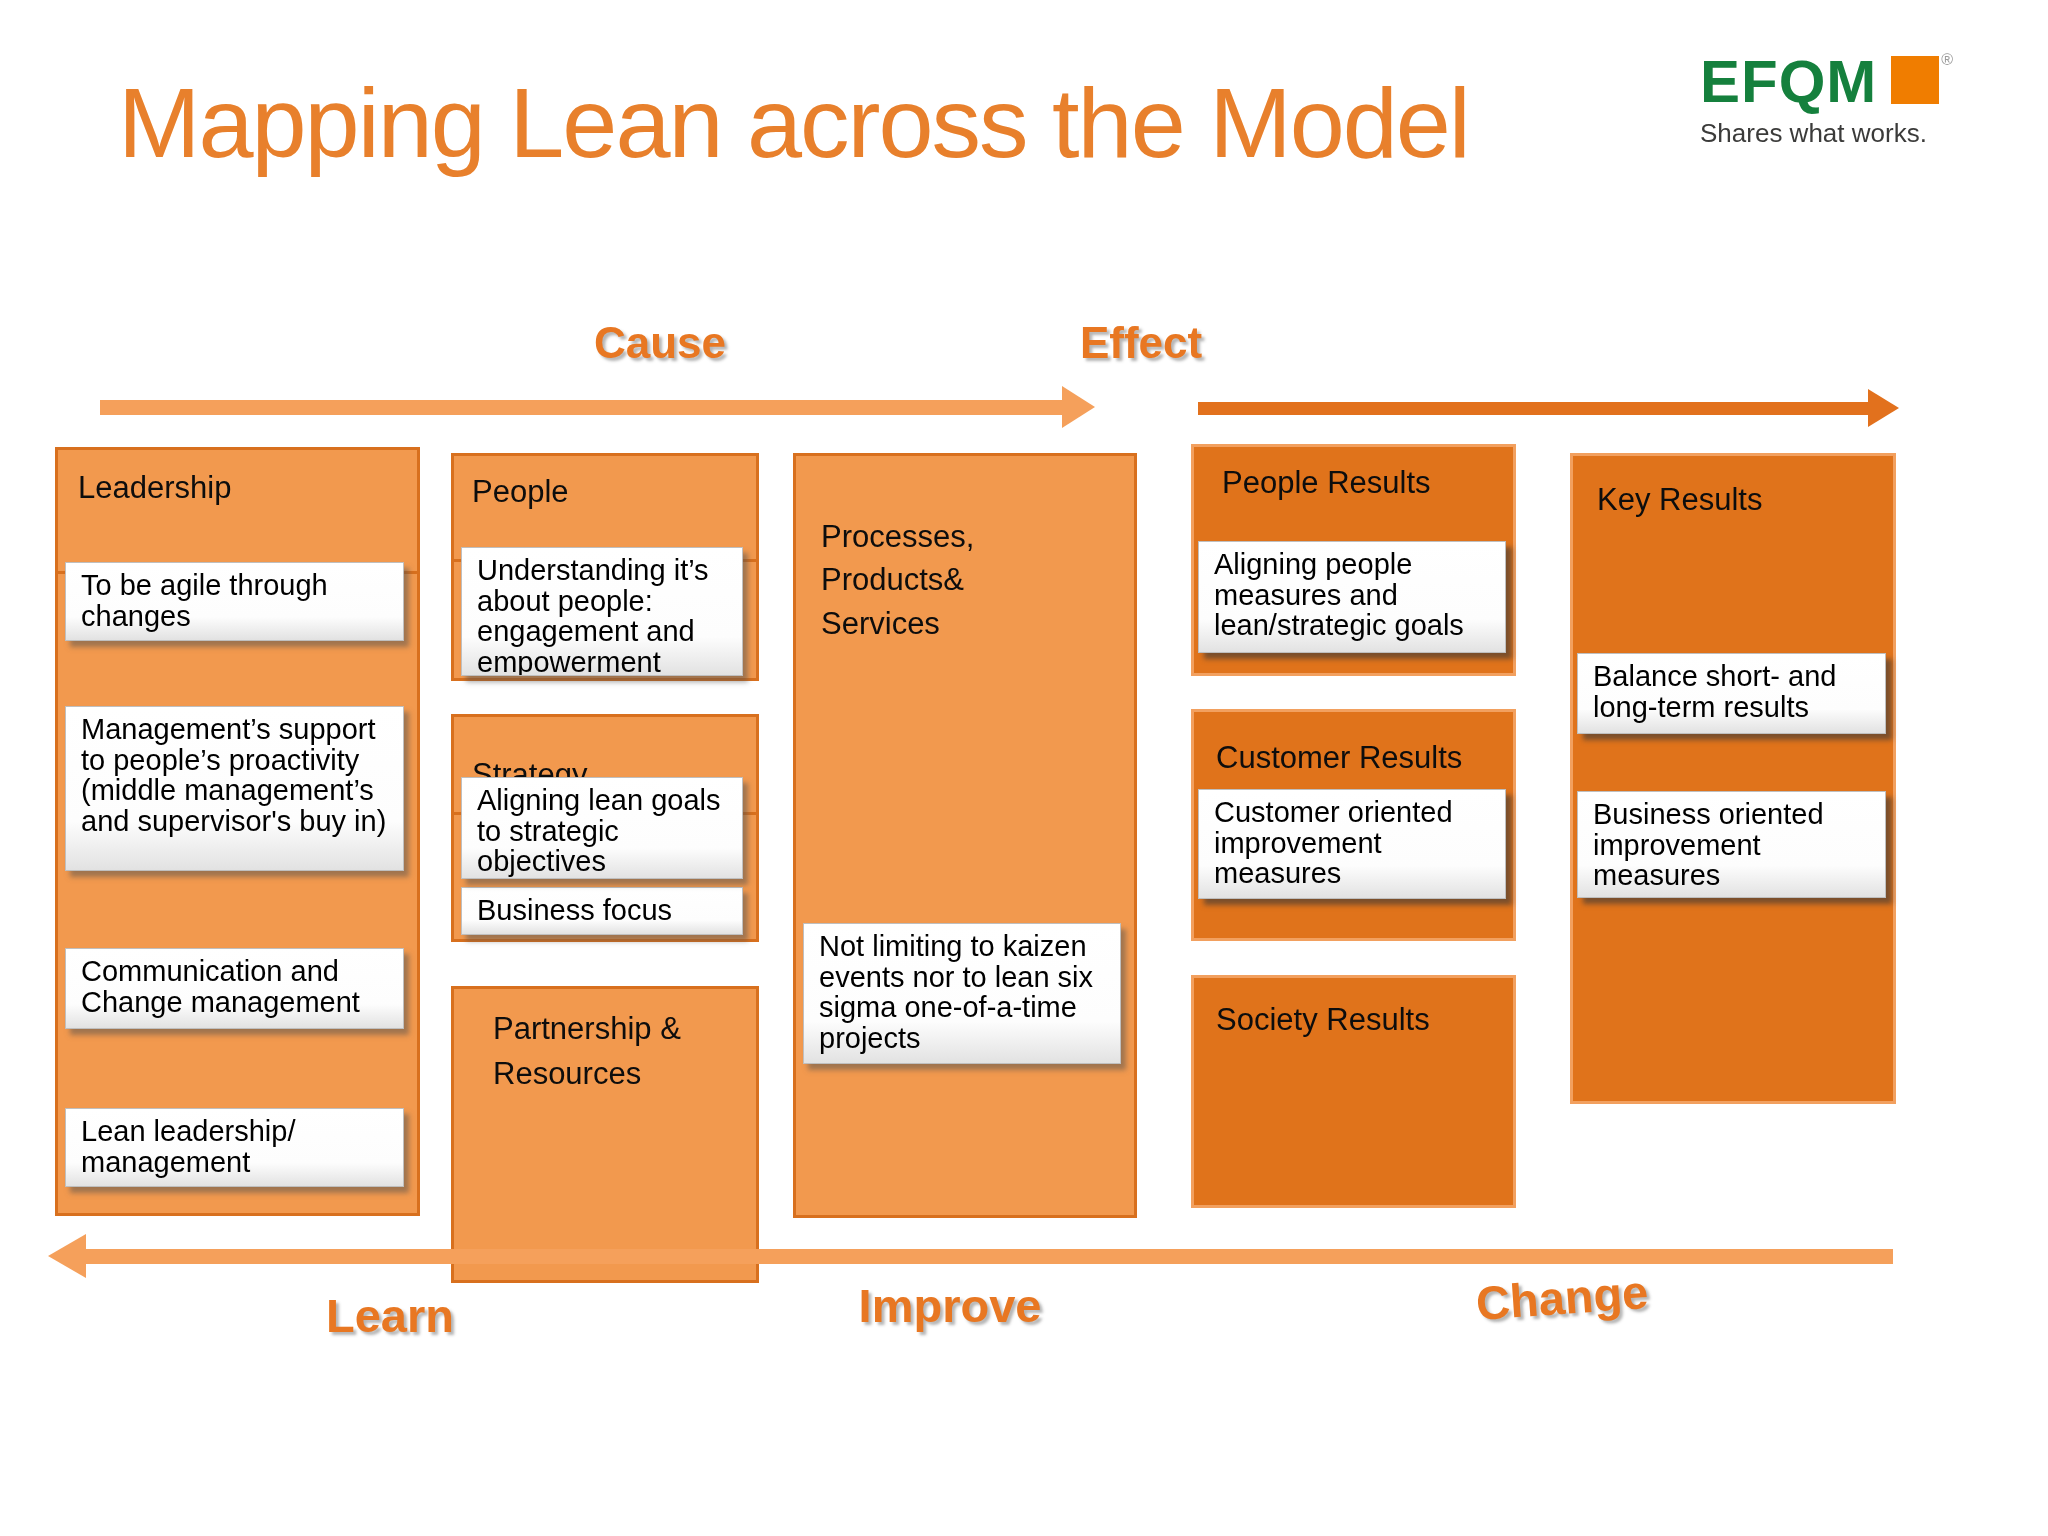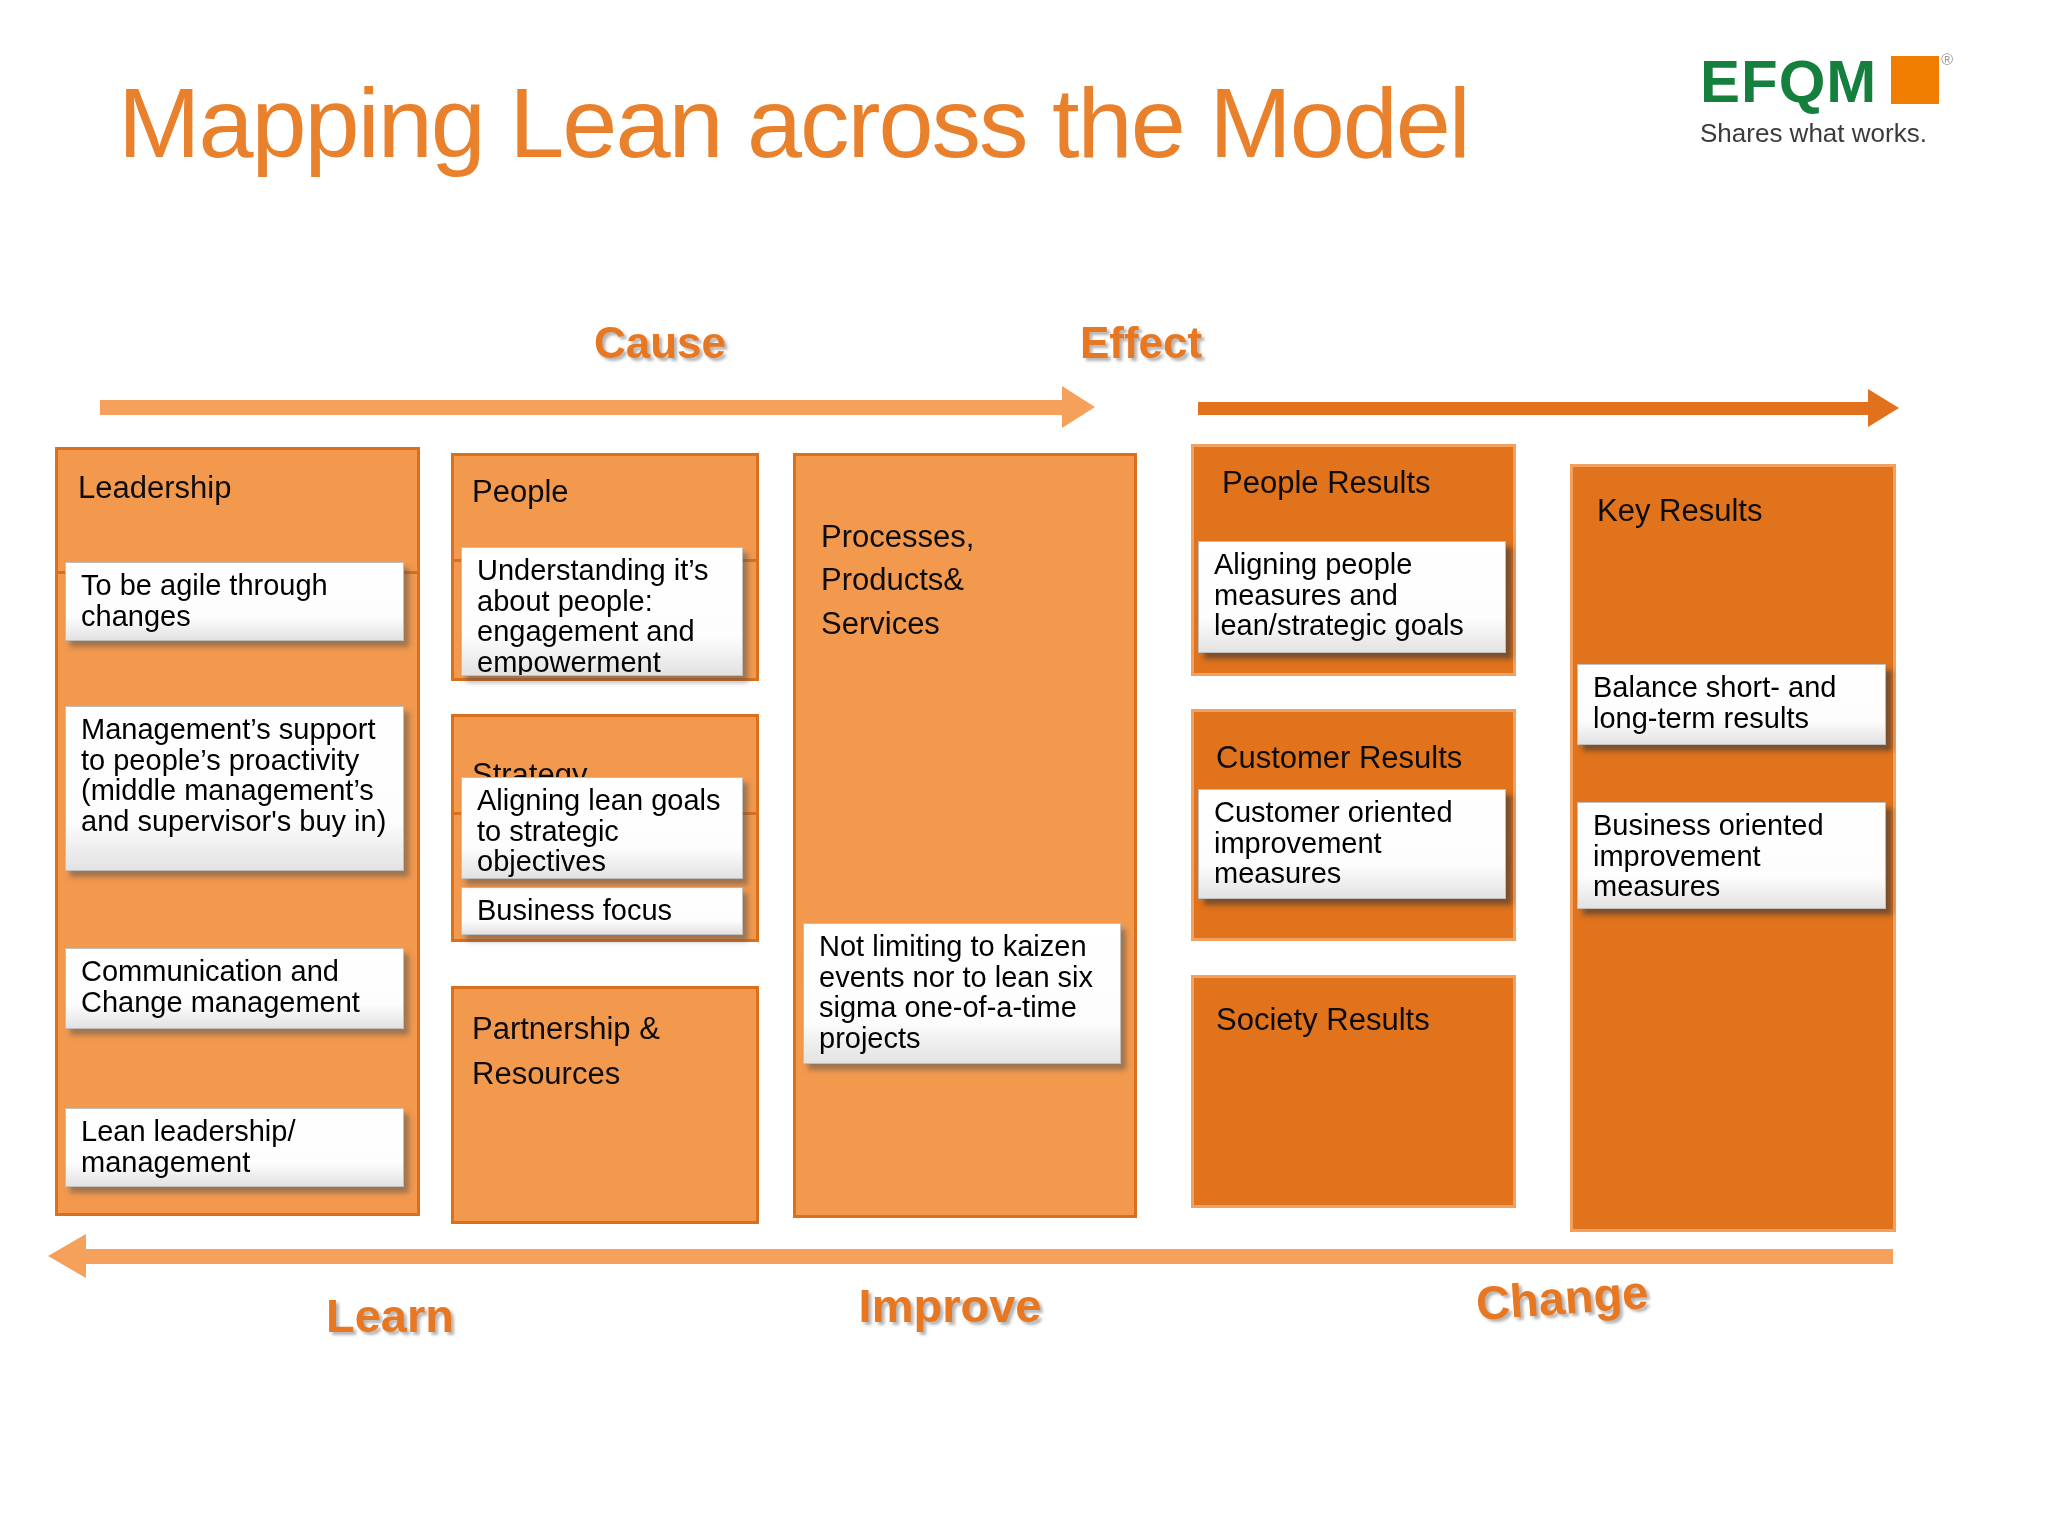--- a/index.html
+++ b/index.html
@@ -83,21 +83,21 @@
     <div class="hdr" style="height:85px;padding:18px 8px 0 18px;border-bottom:3px solid #D8701E;">People</div>
     <div class="wbox" style="top:91px;height:129px;">Understanding it’s about people: engagement and empowerment</div>
   </div>
 
   <div class="abs box-light" style="left:451px;top:714px;width:308px;height:228px;">
     <div class="hdr" style="height:55px;padding:12px 8px 0 18px;border-bottom:3px solid #D8701E;margin-top:28px;">Strategy</div>
     <div class="wbox" style="top:170px;height:48px;">Business focus</div>
     <div class="wbox" style="top:60px;height:102px;">Aligning lean goals to strategic objectives</div>
   </div>
 
-  <div class="abs box-light" style="left:451px;top:986px;width:308px;height:238px;">
+  <div class="abs box-light" style="left:451px;top:986px;width:308px;height:297px;padding-left:21px;">
     <div class="hdr pre" style="padding:18px 8px 0 18px;line-height:1.45;">Partnership &amp;
 Resources</div>
   </div>
 
   <div class="abs box-light" style="left:793px;top:453px;width:344px;height:765px;">
     <div class="hdr pre" style="padding:22px 8px 0 25px;line-height:1.4;margin-top:37px;">Processes,
 Products&amp;
 Services</div>
     <div class="wbox" style="top:467px;height:141px;">Not limiting to kaizen events nor to lean six sigma one-of-a-time projects</div>
   </div>
@@ -109,21 +109,21 @@
 
   <div class="abs box-dark" style="left:1191px;top:709px;width:325px;height:232px;">
     <div class="hdr" style="padding:28px 8px 0 22px;">Customer Results</div>
     <div class="wbox" style="top:77px;height:110px;">Customer oriented improvement measures</div>
   </div>
 
   <div class="abs box-dark" style="left:1191px;top:975px;width:325px;height:233px;">
     <div class="hdr" style="padding:24px 8px 0 22px;">Society Results</div>
   </div>
 
-  <div class="abs box-dark" style="left:1570px;top:464px;width:326px;height:768px;">
+  <div class="abs box-dark" style="left:1570px;top:453px;width:326px;height:651px;">
     <div class="hdr" style="padding:26px 8px 0 24px;">Key Results</div>
     <div class="wbox" style="top:197px;height:81px;">Balance short- and long-term results</div>
     <div class="wbox" style="top:335px;height:107px;">Business oriented improvement measures</div>
   </div>
 
   <div>
     <div class="bar" style="left:86px;top:1249px;width:1807px;height:15px;background:#F5A05B;"></div>
     <div class="tri" style="left:48px;top:1234px;border-top:22px solid transparent;border-bottom:22px solid transparent;border-right:38px solid #F5A05B;"></div>
   </div>
 

